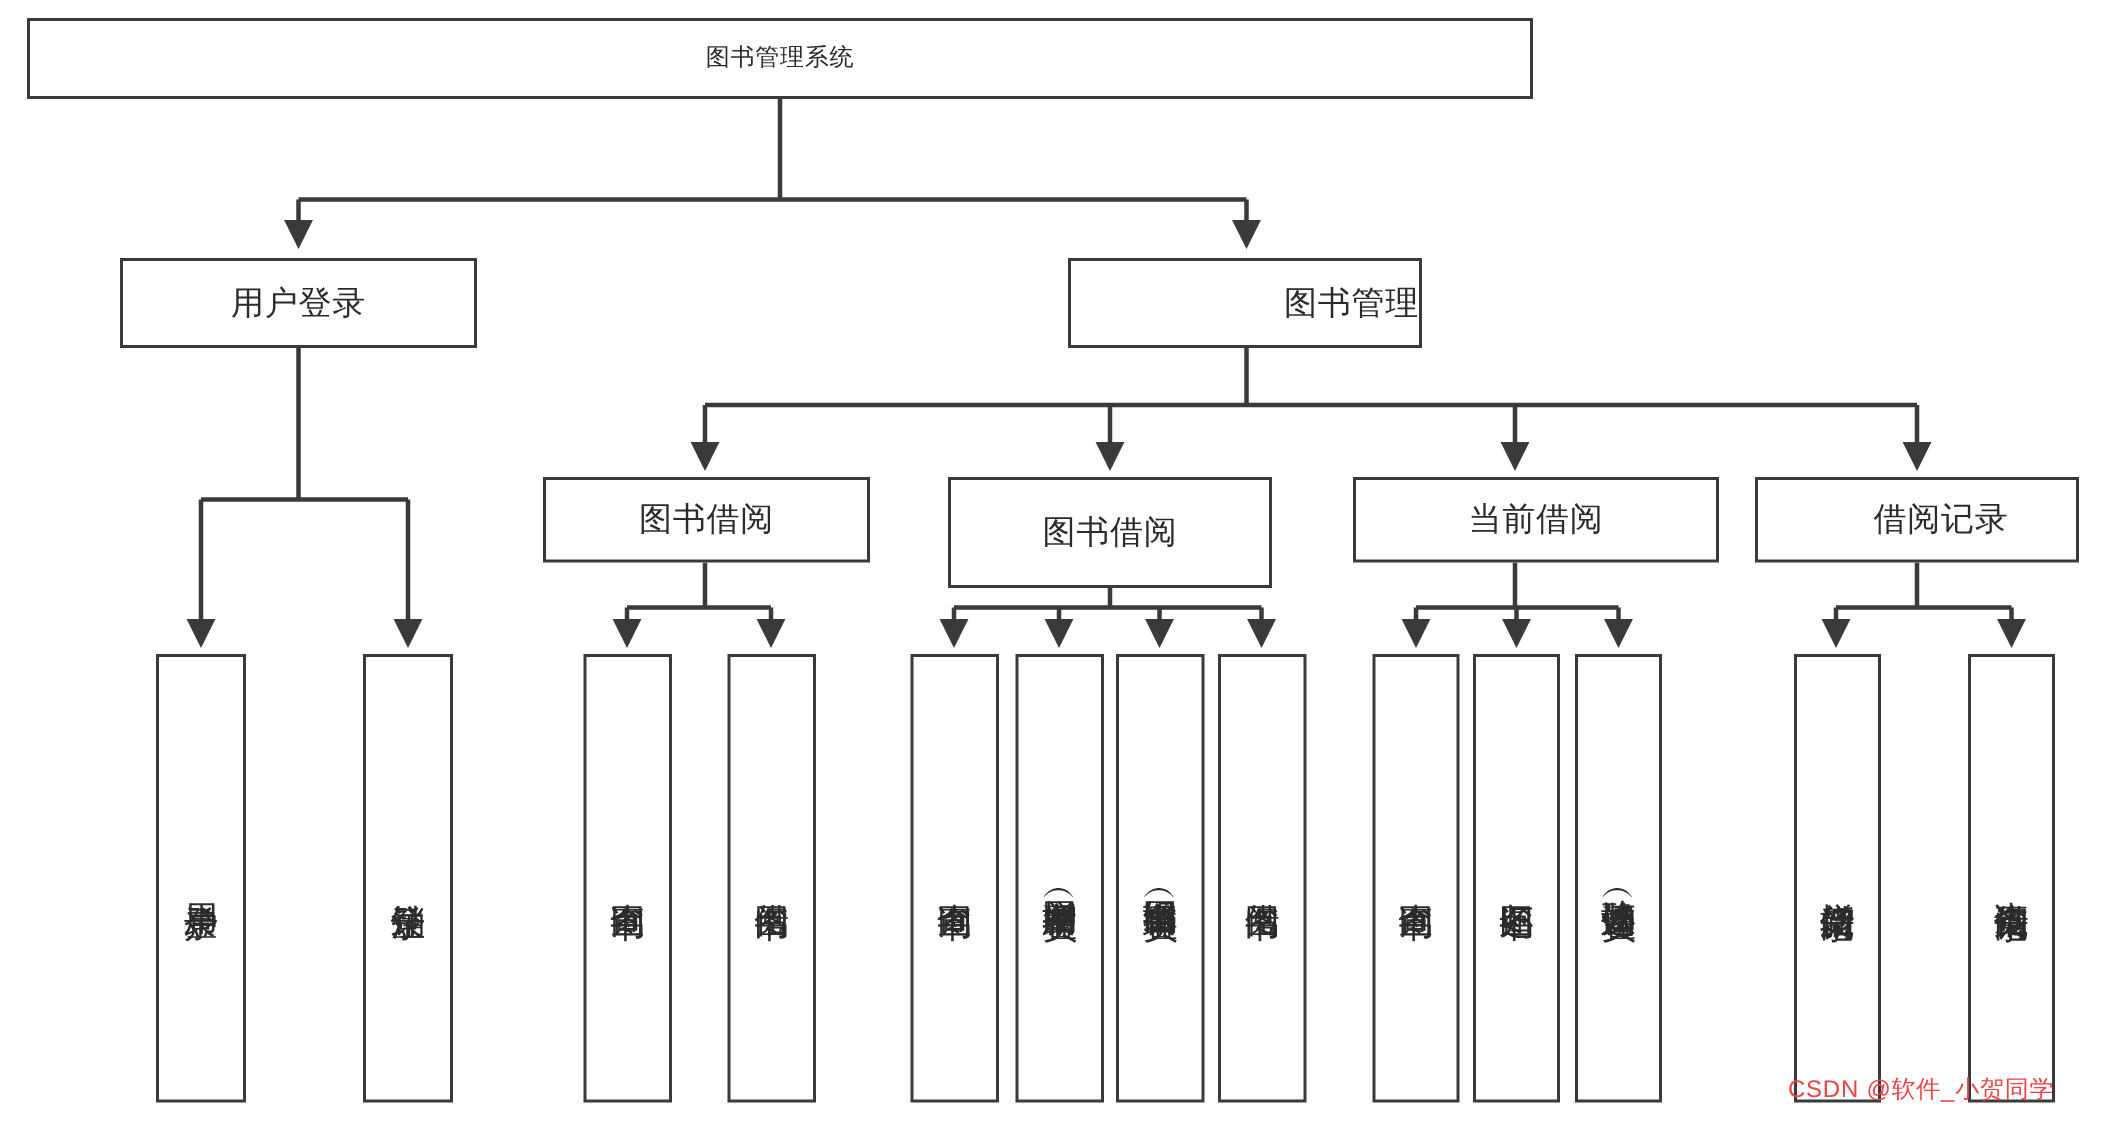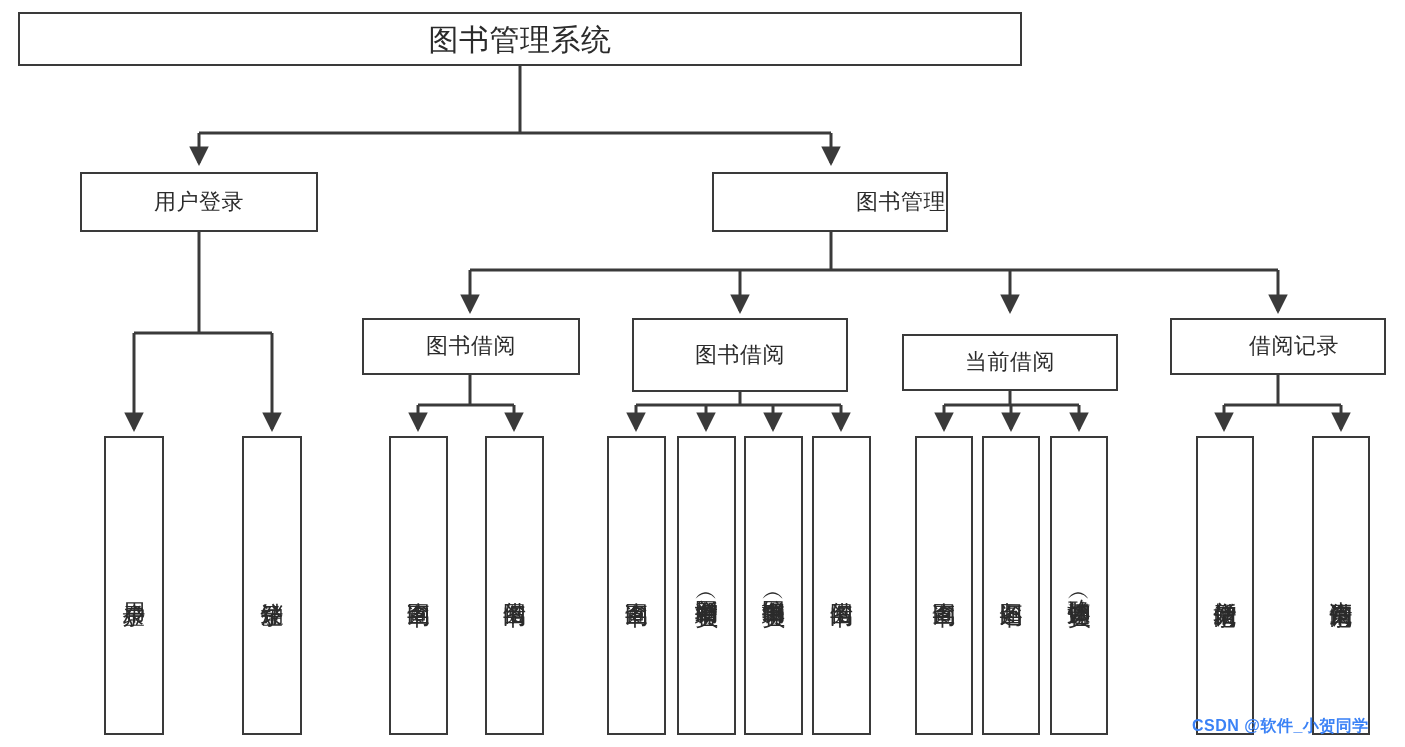--- a/index.html
+++ b/index.html
@@ -35,38 +35,37 @@
     justify-content: center;
     color: #2b2b2b;
   }
   .node-h {
     font-size: 22px;
     line-height: 1.1;
     letter-spacing: 0.5px;
     white-space: nowrap;
   }
   .node-title {
-    font-size: 30px;
+    font-size: 16px;
   }
   .node-v {
     writing-mode: vertical-rl;
     text-orientation: upright;
     font-size: 23px;
     line-height: 1.18;
     letter-spacing: 1px;
     white-space: nowrap;
     text-align: center;
   }
   .watermark {
     position: absolute;
     font-size: 16px;
-    color: #3b82f6;
+    color: #ef4444;
     white-space: nowrap;
     letter-spacing: 0.5px;
-    font-weight: bold;
   }
 </style>
 </head>
 <body>
 
 <div id="canvas">
 
   <svg id="edges" viewBox="0 0 1405 747">
     <defs>
       <marker id="arrow" viewBox="0 0 10 10" refX="8.5" refY="5" markerWidth="6.5" markerHeight="6.5" orient="auto-start-reverse">
@@ -127,21 +126,21 @@
   <div class="node node-h" style="left:712px; top:172px; width:236px; height:60px;justify-content:flex-end;">
     <span>图书管理</span>
   </div>
 
   <div class="node node-h" style="left:362px; top:318px; width:218px; height:57px;">
     <span>图书借阅</span>
   </div>
   <div class="node node-h" style="left:632px; top:318px; width:216px; height:74px;">
     <span>图书借阅</span>
   </div>
-  <div class="node node-h" style="left:902px; top:334px; width:216px; height:57px;">
+  <div class="node node-h" style="left:902px; top:318px; width:244px; height:57px;">
     <span>当前借阅</span>
   </div>
   <div class="node node-h" style="left:1170px; top:318px; width:216px; height:57px;padding-left:32px;">
     <span>借阅记录</span>
   </div>
 
   <div class="node node-v" style="left:104px; top:436px; width:60px; height:299px;">
     <span>用户登录</span>
   </div>
   <div class="node node-v" style="left:242px; top:436px; width:60px; height:299px;">

